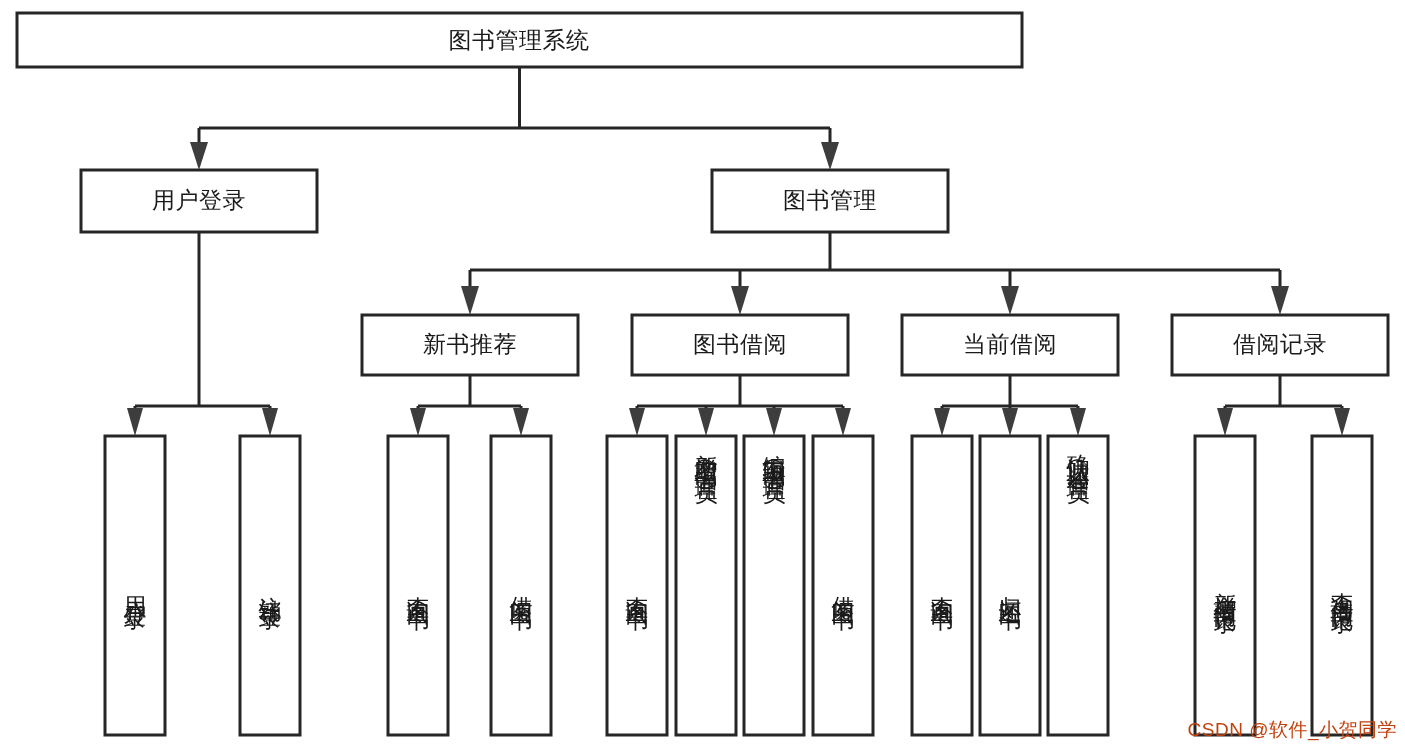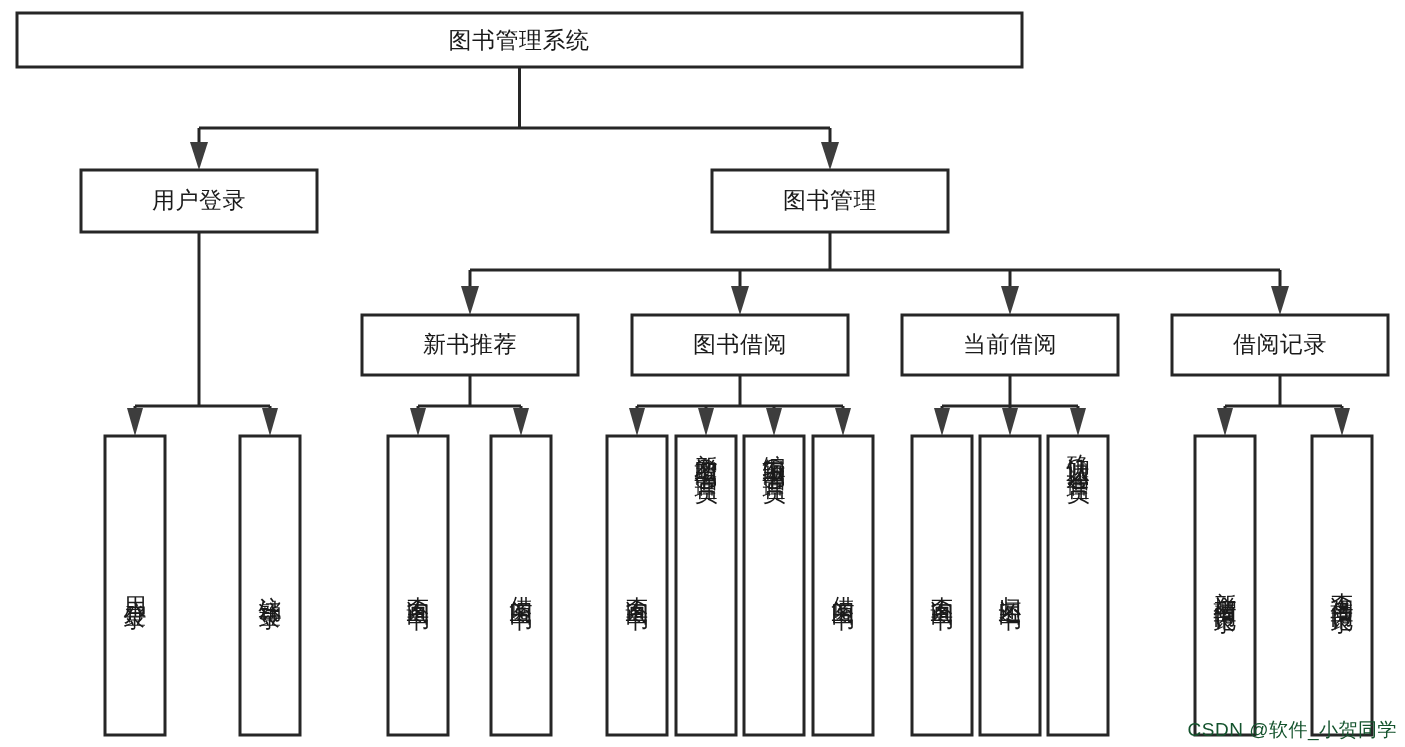--- a/index.html
+++ b/index.html
@@ -70,21 +70,21 @@
     letter-spacing: 4px;
     white-space: nowrap;
     text-align: center;
   }
   .watermark {
     position: absolute;
     right: 8px;
     bottom: 4px;
     font-family: "Liberation Sans", "DejaVu Sans", sans-serif;
     font-size: 19px;
-    color: #14532d;
+    color: #c2410c;
     letter-spacing: 0.5px;
     white-space: nowrap;
   }
 </style>
 </head>
 <body>
 
 <div id="diagram-root">
 
   <svg class="flow" viewBox="0 0 1405 747" xmlns="http://www.w3.org/2000/svg">

